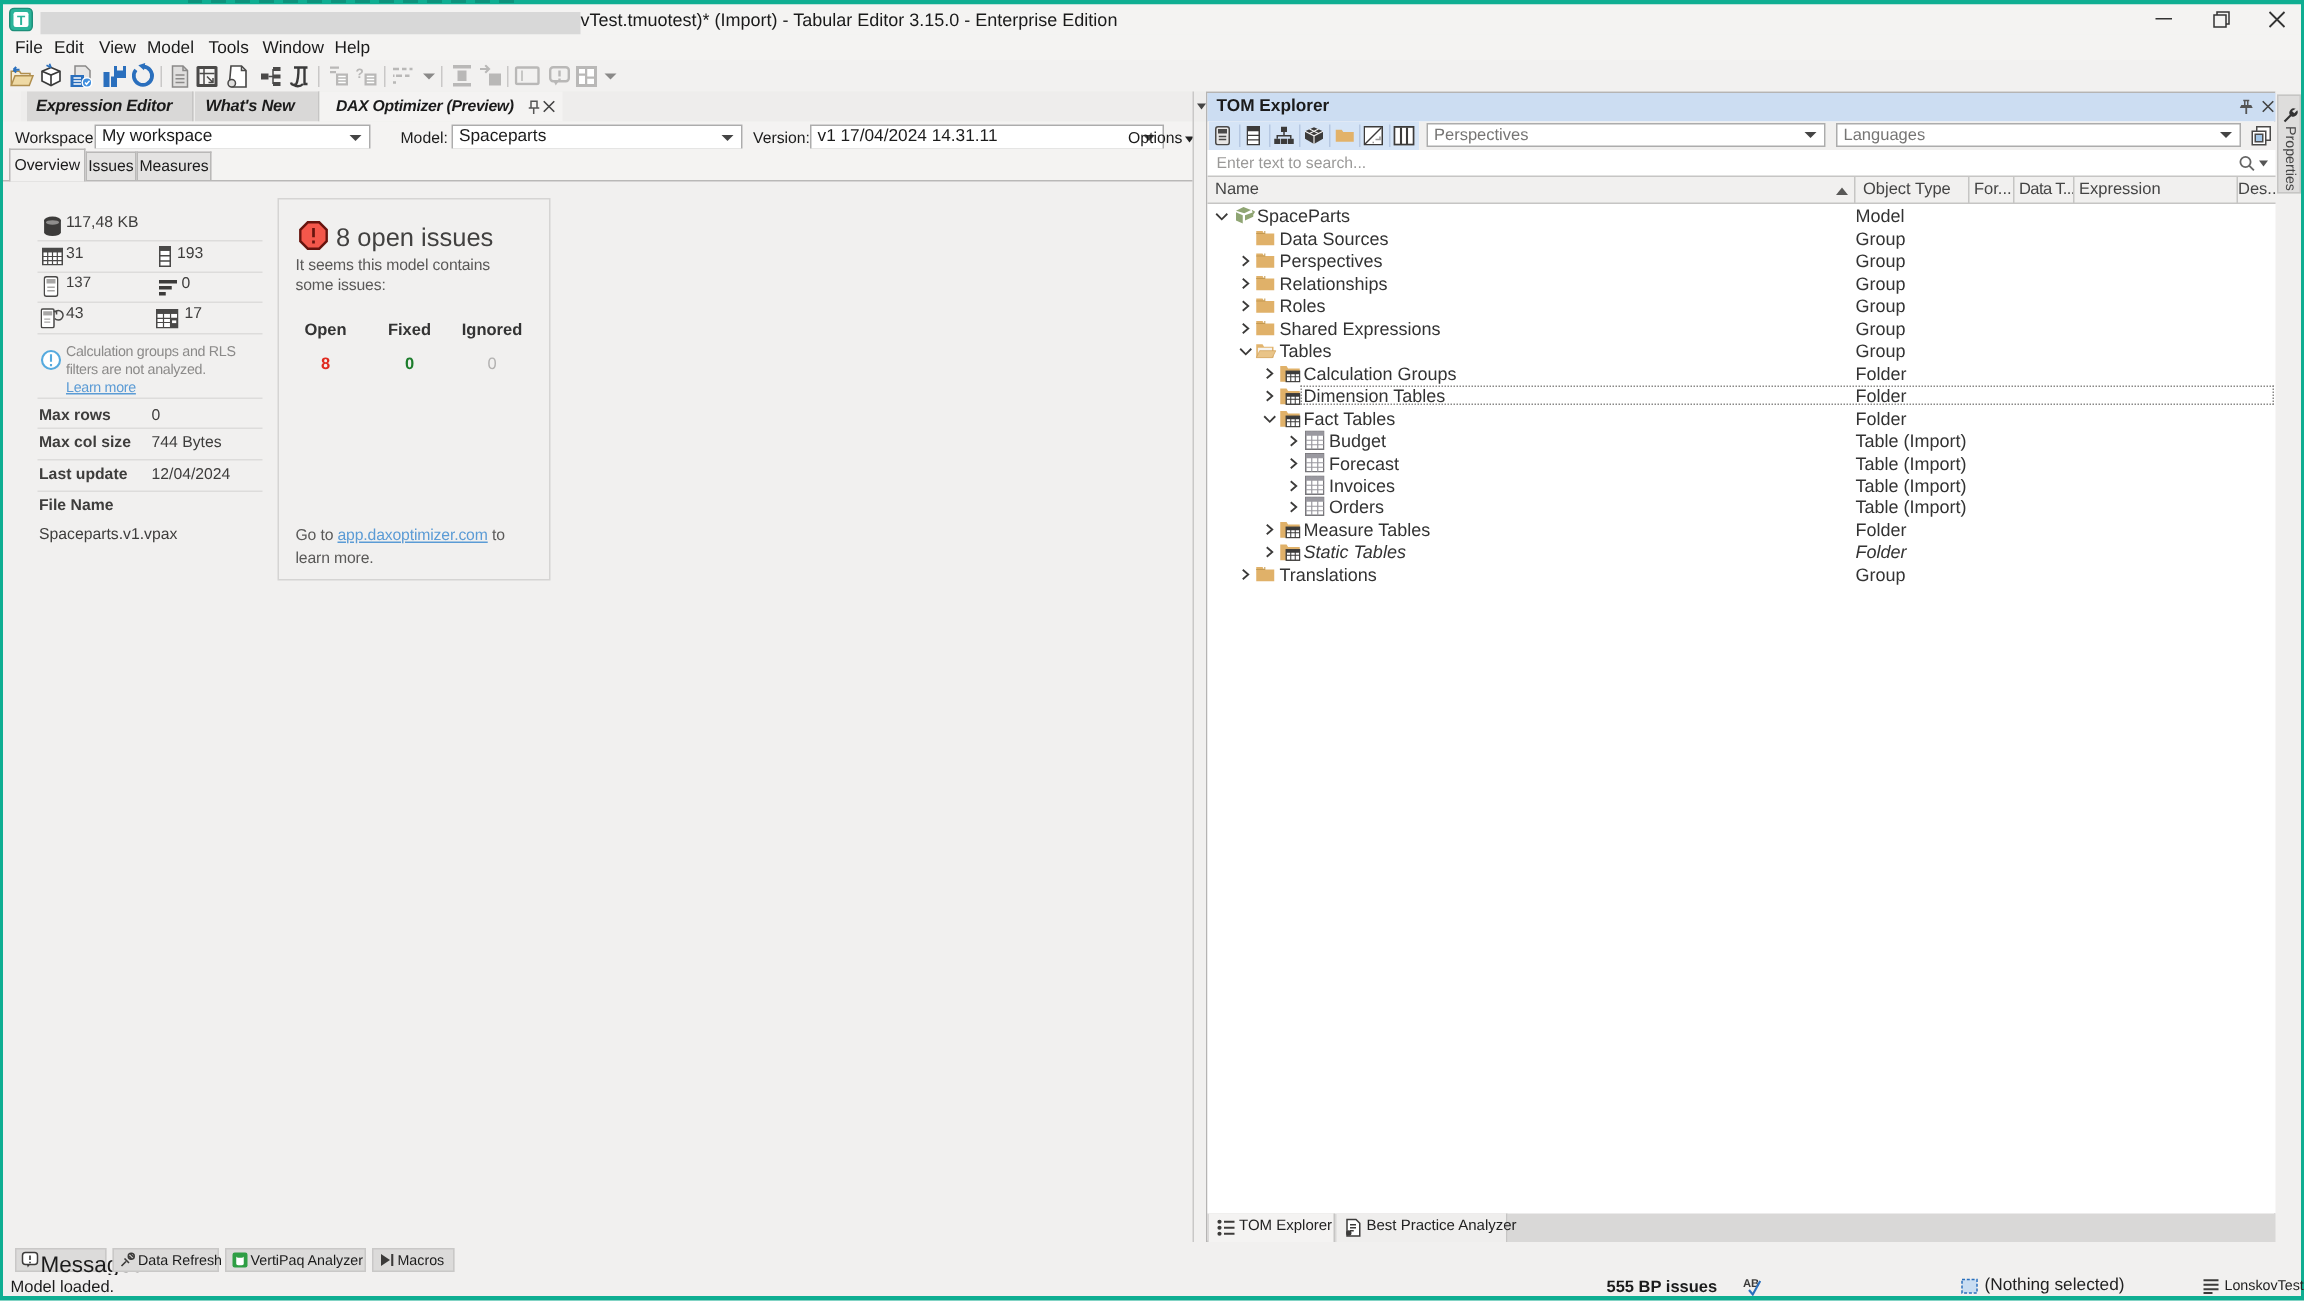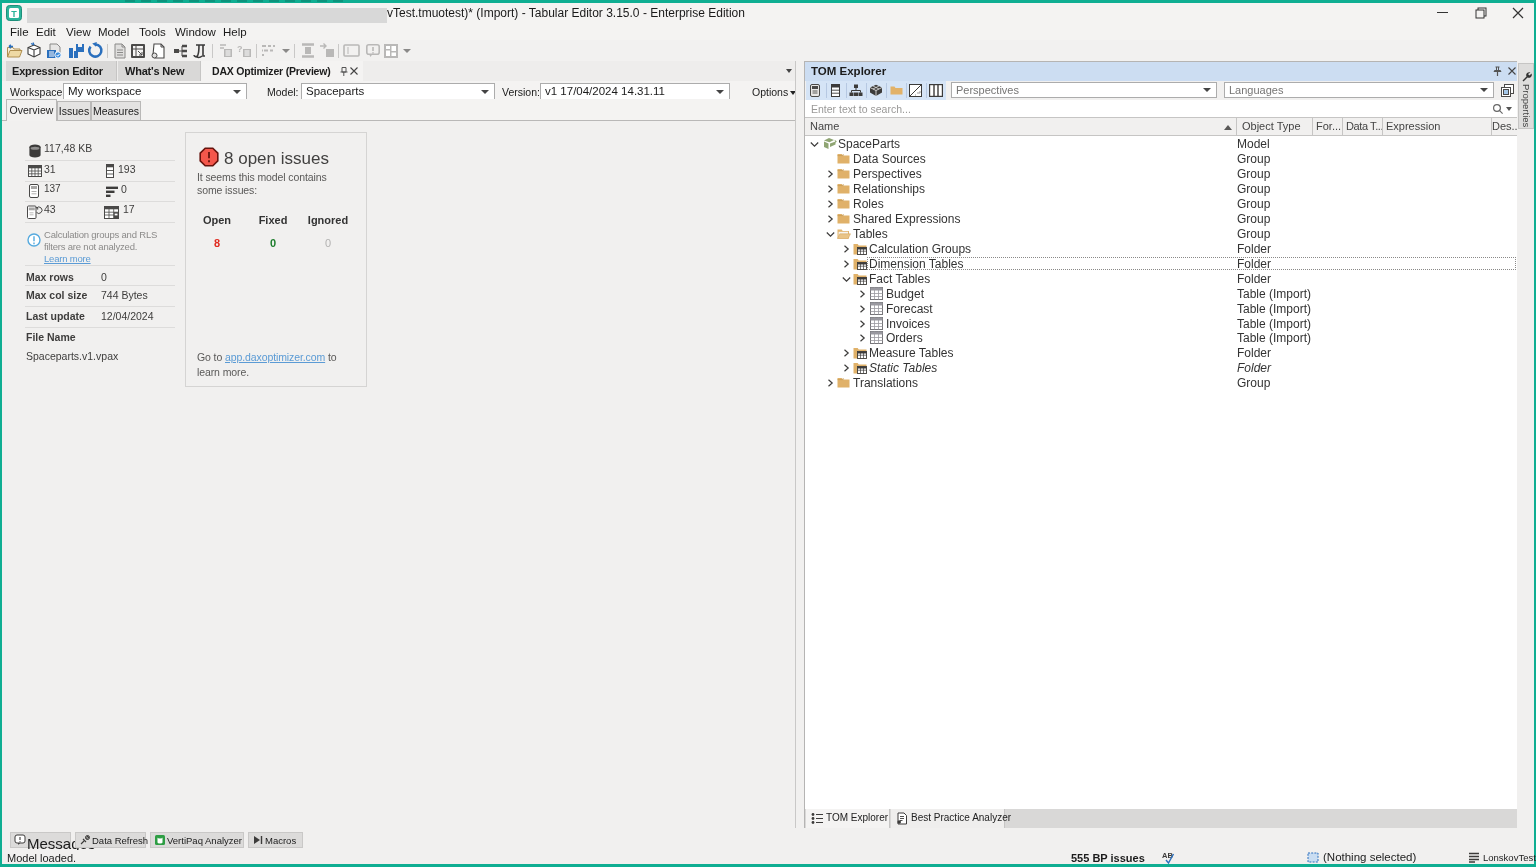--- a/index.html
+++ b/index.html
@@ -187,21 +187,21 @@
       <rect x="1" y="1" width="14" height="14" fill="#b9b8b7"></rect>
             <rect x="3" y="3" width="4" height="3" fill="#fff"></rect>
             <rect x="8.5" y="3" width="4.5" height="5" fill="#fff"></rect>
             <rect x="3" y="7.5" width="4" height="5.5" fill="#fff"></rect>
             <rect x="8.5" y="9.5" width="4.5" height="3.5" fill="#fff"></rect>
           </svg>
         </div>
     <div class="abs" style="left:401px;top:9px;width:0;height:0;border-left:4px solid transparent;border-right:4px solid transparent;border-top:4px solid #8a8988;"></div>
   </div>
 
-  <div class="abs" style="left:0;top:58px;width:793px;height:20px;background:#eeedec;font-size:11px;letter-spacing:-0.2px;">
+  <div class="abs" style="left:12px;top:58px;width:793px;height:20px;background:#eeedec;font-size:11px;letter-spacing:-0.2px;font-style:italic;">
     <div class="abs b" style="left:4px;top:0;width:111px;height:20px;background:#d9d8d7;border-right:1px solid #c6c5c4;line-height:20px;padding-left:6px;">Expression Editor</div>
     <div class="abs b" style="left:116px;top:0;width:83px;height:20px;background:#d9d8d7;border-right:1px solid #c6c5c4;line-height:20px;padding-left:7px;">What's New</div>
     <div class="abs b" style="left:199px;top:0;width:162px;height:20px;background:#f4f3f2;line-height:20px;padding-left:11px;font-size:10.5px;">DAX Optimizer (Preview)</div>
     <div class="abs" style="left:336px;top:5px;">
           <svg width="11" height="11" viewBox="0 0 11 11">
             <path d="M4 1.5 h4 v4.5 h-4 z M2.5 6 h7 M5.8 6 v4" stroke="#555" fill="none"></path>
           </svg>
         </div>
     <div class="abs" style="left:347px;top:5px;">
           <svg width="10" height="10" viewBox="0 0 10 10">
@@ -210,21 +210,21 @@
         </div>
     <div class="abs" style="left:784px;top:8px;width:0;height:0;border-left:3.5px solid transparent;border-right:3.5px solid transparent;border-top:4px solid #444;"></div>
   </div>
 
   <div class="abs" style="left:0;top:78px;width:793px;height:20px;background:#f4f3f2;font-size:11.5px;">
     <span class="abs" style="left:8px;top:5px;font-size:10.5px;">Workspace:</span>
     <div class="combo" style="left:61px;top:2px;width:184px;">My workspace<span class="arr"></span></div>
     <span class="abs" style="left:265px;top:5px;font-size:10.5px;">Model:</span>
     <div class="combo" style="left:299px;top:2px;width:194px;">Spaceparts<span class="arr"></span></div>
     <span class="abs" style="left:500px;top:5px;font-size:10.5px;">Version:</span>
-    <div class="combo" style="left:538px;top:2px;width:190px;">v1 17/04/2024 14.31.11<span class="arr"></span></div>
+    <div class="combo" style="left:538px;top:2px;width:236px;">v1 17/04/2024 14.31.11<span class="arr"></span></div>
     <span class="abs" style="left:750px;top:5px;font-size:10.5px;">Options</span>
     <div class="abs" style="left:788px;top:10px;width:0;height:0;border-left:3.5px solid transparent;border-right:3.5px solid transparent;border-top:4px solid #222;"></div>
   </div>
 
   <div class="abs" style="left:0;top:96px;width:793px;height:22px;background:#f4f3f2;font-size:10.5px;">
     <div class="abs" style="left:4px;top:0px;width:51px;height:22px;background:#f2f1f0;border:1px solid #b9b8b7;border-bottom:none;line-height:20px;text-align:center;z-index:2;">Overview</div>
     <div class="abs" style="left:55px;top:2px;width:34px;height:19px;background:#e4e3e2;border:1px solid #b9b8b7;border-bottom:none;line-height:18px;text-align:center;">Issues</div>
     <div class="abs" style="left:89px;top:2px;width:50px;height:19px;background:#e4e3e2;border:1px solid #b9b8b7;border-bottom:none;line-height:18px;text-align:center;">Measures</div>
   </div>
 

